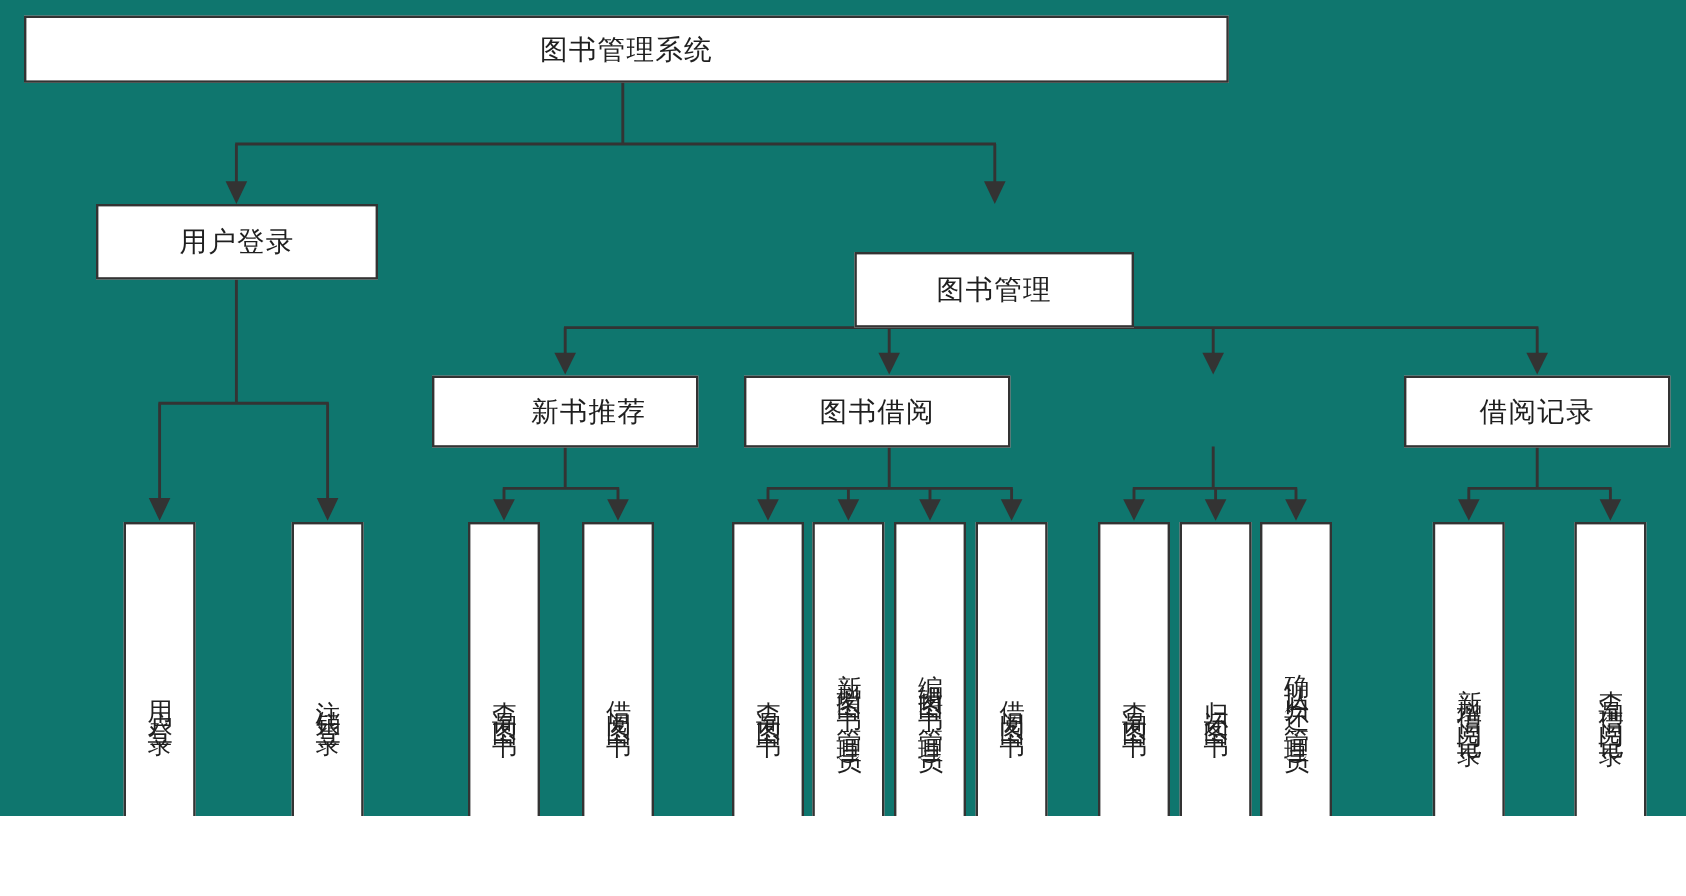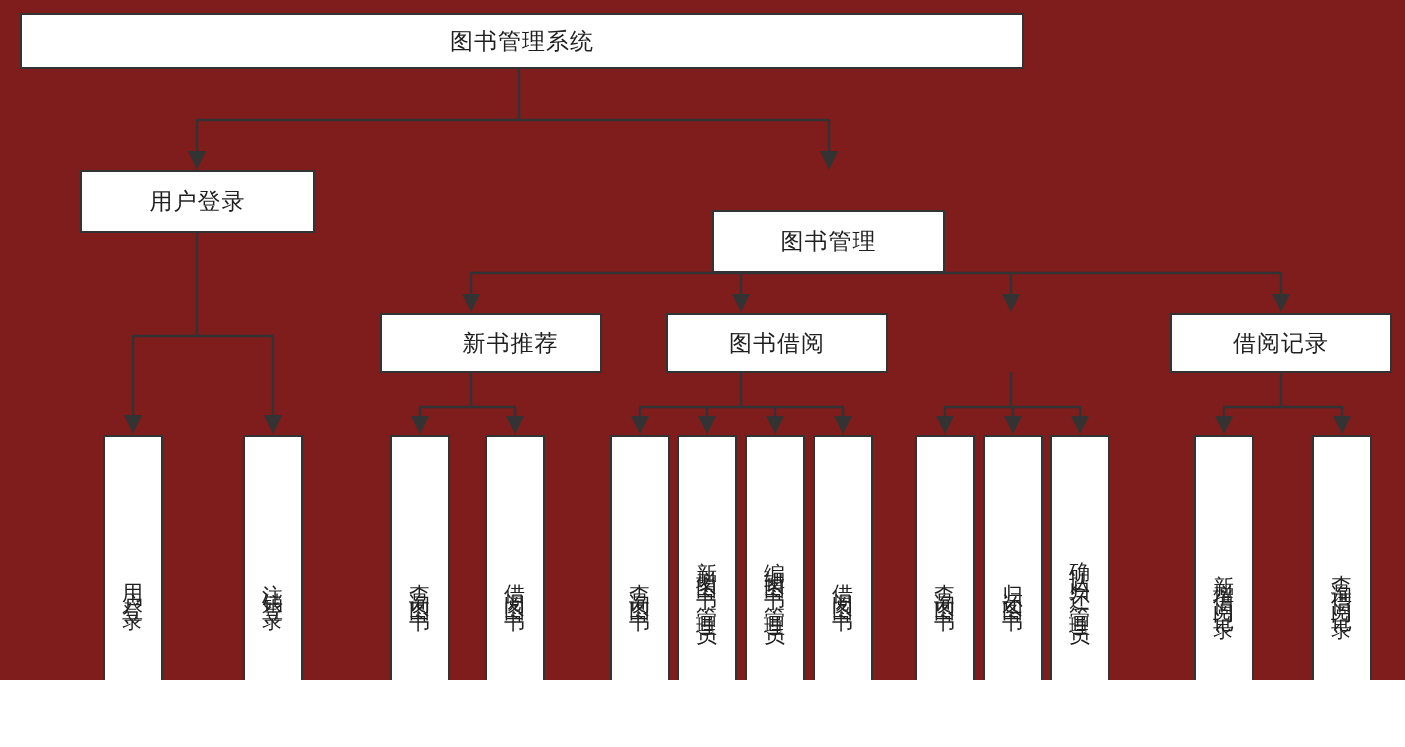--- a/index.html
+++ b/index.html
@@ -1,21 +1,21 @@
 <!DOCTYPE html>
 <html><head>
 <meta charset="utf-8">
 <style>
   html, body { margin: 0; padding: 0; background: #ffffff; }
   .canvas {
     position: relative;
     width: 1405px;
     height: 680px;
-    background: #7f1d1d;
-    font-family: Liberation Sans, sans-serif;
+    background: #0f766e;
+    font-family: Liberation Serif, serif;
     overflow: hidden;
   }
   .connector-layer {
     position: absolute;
     left: 0; top: 0;
     width: 1405px; height: 747px;
     z-index: 0;
   }
   .box {
     position: absolute;
@@ -31,22 +31,22 @@
   .h-label {
     font-size: 23px;
     letter-spacing: 1px;
     white-space: nowrap;
   }
   .root-box   { left: 20px;  top: 13px;  width: 1004px; height: 56px; }
   .lvl2-box   { top: 170px; height: 63px; }
   .user-box   { left: 80px;  width: 235px; }
   .mgmt-box   { left: 712px; width: 233px; margin-top: 40px; }
   .lvl3-box   { top: 313px; height: 60px; width: 222px; }
-  .l3-a { left: 380px; padding-left: 39px; }
-  .l3-b { left: 666px; }
+  .l3-a { left: 360px; padding-left: 39px; }
+  .l3-b { left: 620px; }
   .l3-c { left: 900px; }
   .l3-d { left: 1170px; }
   .leaf {
     top: 435px;
     width: 60px;
     height: 300px;
   }
   .leaf .v-label {
     writing-mode: vertical-rl;
     text-orientation: mixed;

